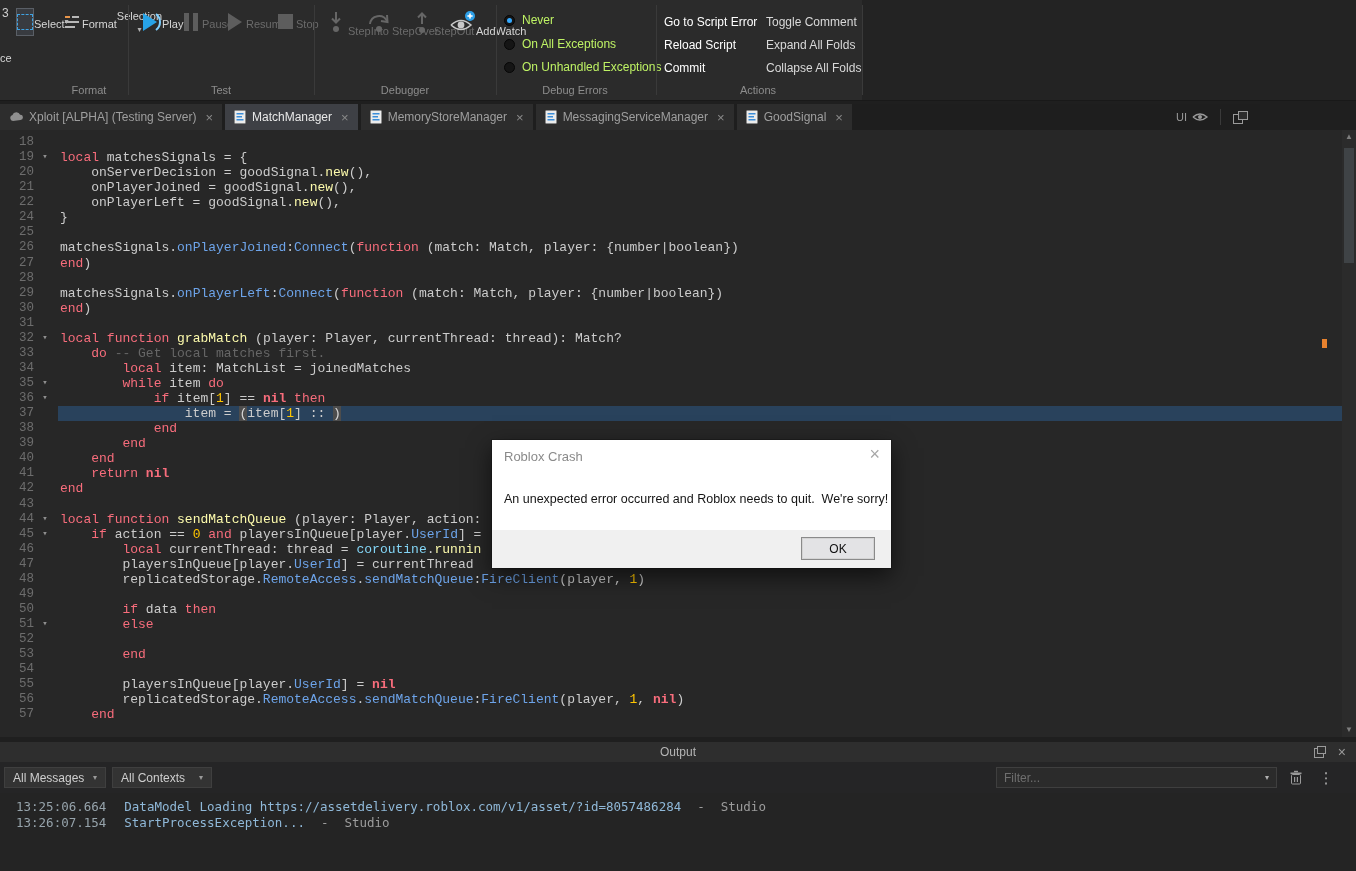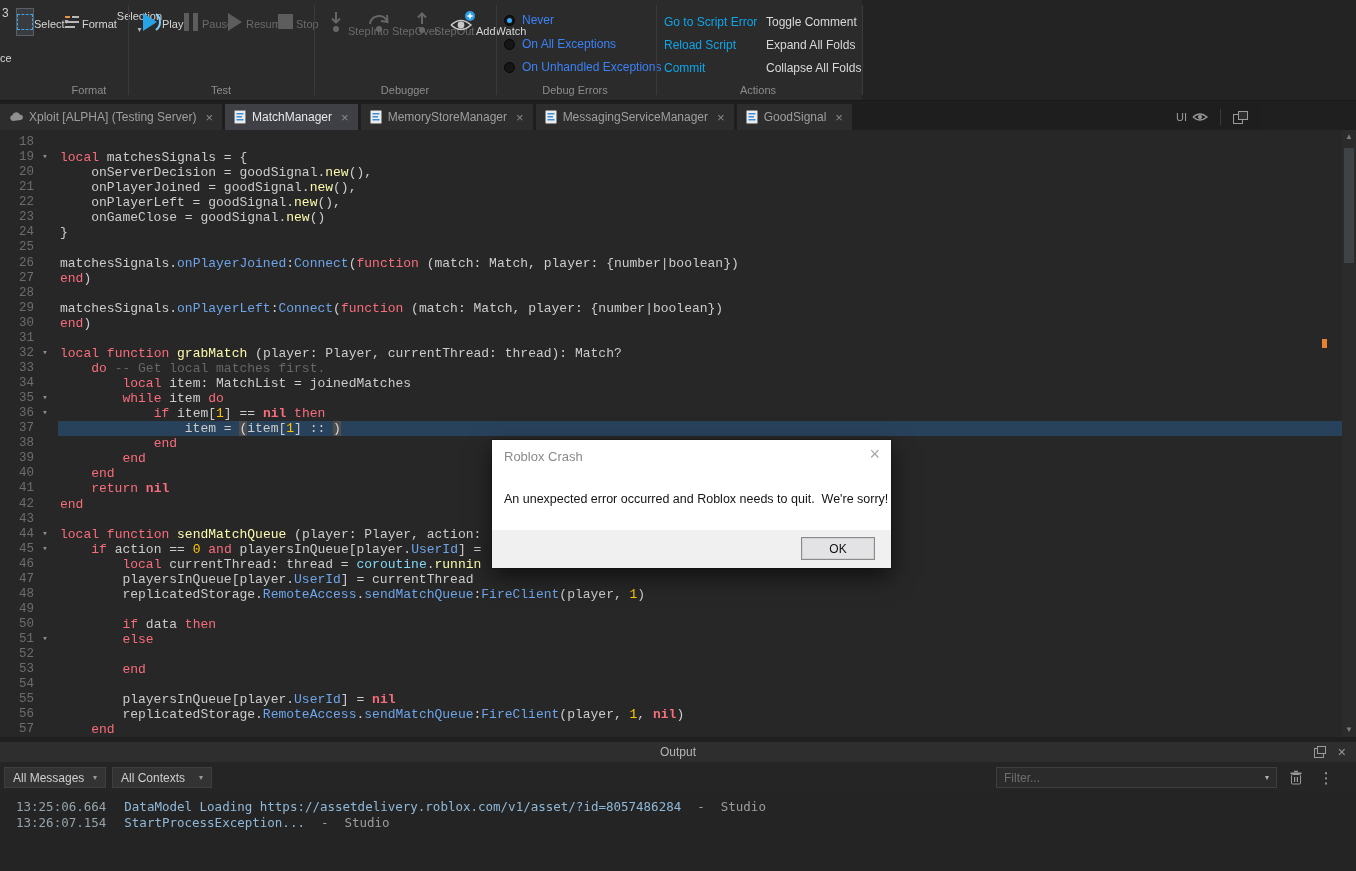--- a/index.html
+++ b/index.html
@@ -19,23 +19,23 @@
   .cutoff{position:absolute;left:0;top:0;width:15px;height:101px;overflow:hidden;color:#cfcfcf}
   .cut-top{position:absolute;left:2px;top:6px;font-size:12px}
   .cut-mid{position:absolute;left:0px;top:52px;font-size:11px;color:#d6d6d6}
   .select-iconbox{width:32px;height:28px;border:1px solid #5a5f66;background:#383b40;display:flex;align-items:center;justify-content:center}
   .dash-square{width:16px;height:16px;border:1px dashed #3fa3e3}
   .icon24{height:28px;display:flex;align-items:center;justify-content:center}
   
   .radio-row{position:absolute;left:504px;display:flex;align-items:center;gap:7px;height:16px}
   .radio{width:11px;height:11px;border-radius:50%;background:#151515;border:1px solid #060606;position:relative;flex:none}
   .radio.sel::after{content:"";position:absolute;left:2px;top:2px;width:5px;height:5px;border-radius:50%;background:#35aaff}
-  .radio-label{font-size:12px;color:#3b82f6;white-space:nowrap}
+  .radio-label{font-size:12px;color:#bef264;white-space:nowrap}
   .act-item{position:absolute;font-size:12px;white-space:nowrap}
-  .act-dis{color:#0ea5e9}.act-en{color:#d9d9d9}
+  .act-dis{color:#ffffff}.act-en{color:#d9d9d9}
 
   
   .tabstrip{position:absolute;left:0;top:104px;width:1260px;height:26px;background:#1e1e1e;display:flex;align-items:stretch}
   .tab{display:flex;align-items:center;gap:6px;padding:0 9px;background:#2d2d2d;color:#9f9f9f;font-size:12px;margin-right:3px;white-space:nowrap}
   .tab.active{background:#3e4045;color:#e8e8e8}
   .tab .x{color:#8a8a8a;font-size:13px;margin-left:3px;line-height:13px}
   .tabstrip-right{margin-left:auto;display:flex;align-items:center;gap:12px;padding-right:12px}
   .ui-toggle{display:flex;align-items:center;gap:5px;color:#9a9a9a;font-size:11px}
   .vdiv{width:1px;height:16px;background:#3a3a3a}
 
@@ -300,21 +300,20 @@
   </div>
 </div>
 
 <div class="editor">
   <div class="code-lines">
       <div class="crow"><span class="ln">18</span><span class="fold"></span><span class="ctext"></span></div>
       <div class="crow"><span class="ln">19</span><span class="fold">▾</span><span class="ctext"><span class="s-k">local</span><span class="s-p"> matchesSignals = {</span></span></div>
       <div class="crow"><span class="ln">20</span><span class="fold"></span><span class="ctext"><span class="s-p">    onServerDecision = goodSignal.</span><span class="s-f">new</span><span class="s-p">(),</span></span></div>
       <div class="crow"><span class="ln">21</span><span class="fold"></span><span class="ctext"><span class="s-p">    onPlayerJoined = goodSignal.</span><span class="s-f">new</span><span class="s-p">(),</span></span></div>
       <div class="crow"><span class="ln">22</span><span class="fold"></span><span class="ctext"><span class="s-p">    onPlayerLeft = goodSignal.</span><span class="s-f">new</span><span class="s-p">(),</span></span></div>
-      <div class="crow"><span class="ln">23</span><span class="fold"></span><span class="ctext"><span class="s-p">    onGameClose = goodSignal.</span><span class="s-f">new</span><span class="s-p">()</span></span></div>
       <div class="crow"><span class="ln">24</span><span class="fold"></span><span class="ctext"><span class="s-p">}</span></span></div>
       <div class="crow"><span class="ln">25</span><span class="fold"></span><span class="ctext"></span></div>
       <div class="crow"><span class="ln">26</span><span class="fold"></span><span class="ctext"><span class="s-p">matchesSignals.</span><span class="s-pr">onPlayerJoined</span><span class="s-p">:</span><span class="s-pr">Connect</span><span class="s-p">(</span><span class="s-k">function</span><span class="s-p"> (match: Match, player: {number|boolean})</span></span></div>
       <div class="crow"><span class="ln">27</span><span class="fold"></span><span class="ctext"><span class="s-k">end</span><span class="s-p">)</span></span></div>
       <div class="crow"><span class="ln">28</span><span class="fold"></span><span class="ctext"></span></div>
       <div class="crow"><span class="ln">29</span><span class="fold"></span><span class="ctext"><span class="s-p">matchesSignals.</span><span class="s-pr">onPlayerLeft</span><span class="s-p">:</span><span class="s-pr">Connect</span><span class="s-p">(</span><span class="s-k">function</span><span class="s-p"> (match: Match, player: {number|boolean})</span></span></div>
       <div class="crow"><span class="ln">30</span><span class="fold"></span><span class="ctext"><span class="s-k">end</span><span class="s-p">)</span></span></div>
       <div class="crow"><span class="ln">31</span><span class="fold"></span><span class="ctext"></span></div>
       <div class="crow"><span class="ln">32</span><span class="fold">▾</span><span class="ctext"><span class="s-k">local</span><span class="s-p"> </span><span class="s-k">function</span><span class="s-p"> </span><span class="s-f">grabMatch</span><span class="s-p"> (player: Player, currentThread: thread): Match?</span></span></div>
       <div class="crow"><span class="ln">33</span><span class="fold"></span><span class="ctext"><span class="s-p">    </span><span class="s-k">do</span><span class="s-c"> -- Get local matches first.</span></span></div>

